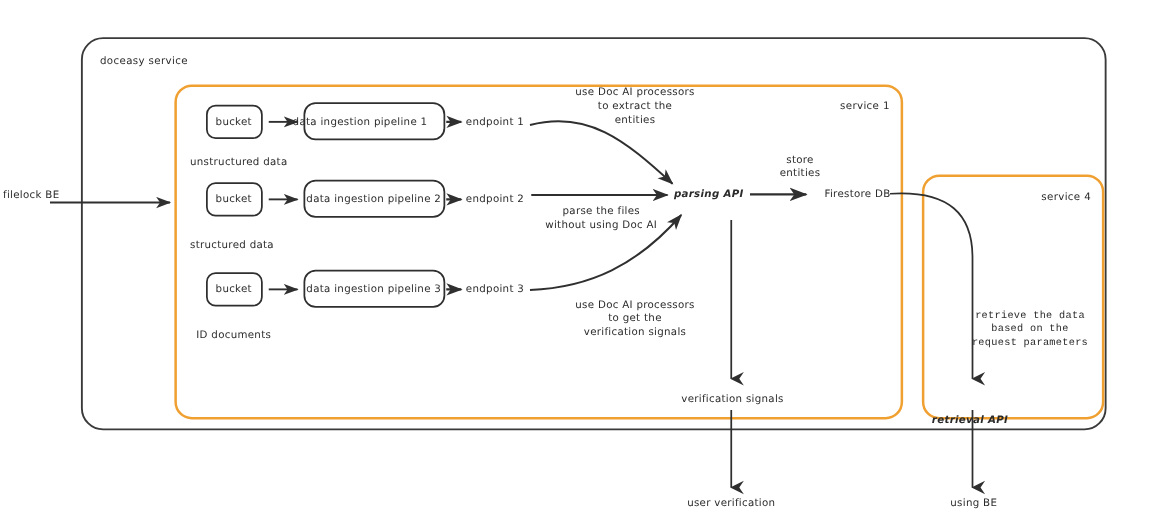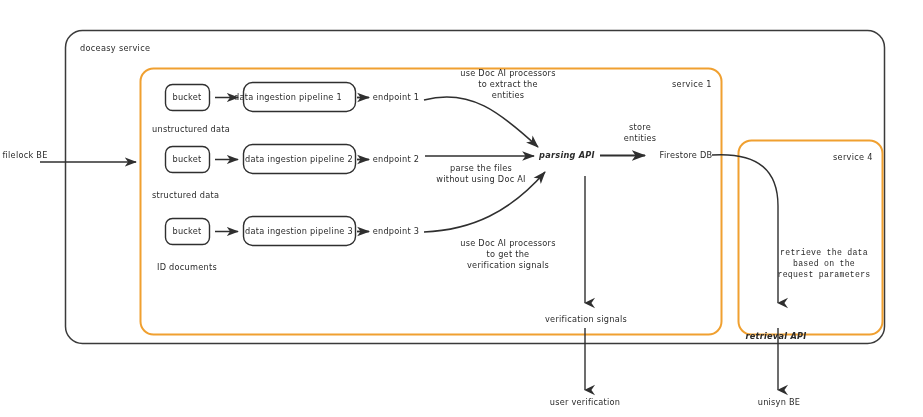--- a/index.html
+++ b/index.html
@@ -146,15 +146,15 @@
   <div class="node-txt" style="left:586px; top:319px;">verification signals</div>
   <div class="node-txt ital" style="left:776px; top:319px;margin-top:17px;">retrieval API</div>
 
   <div class="lbl c" style="left:640px; top:122px;">store
 entities</div>
   <div class="lbl c" style="left:824px; top:248px;font-family:Liberation Mono, monospace;">retrieve the data
 based on the
 request parameters</div>
 
   <div class="node-txt" style="left:585px; top:402px;text-align:center;">user verification</div>
-  <div class="node-txt" style="left:779px; top:402px;">unisyn BE</div>
+  <div class="node-txt" style="left:779px; top:402px;">using BE</div>
 
 </div>
 
 </body></html>

